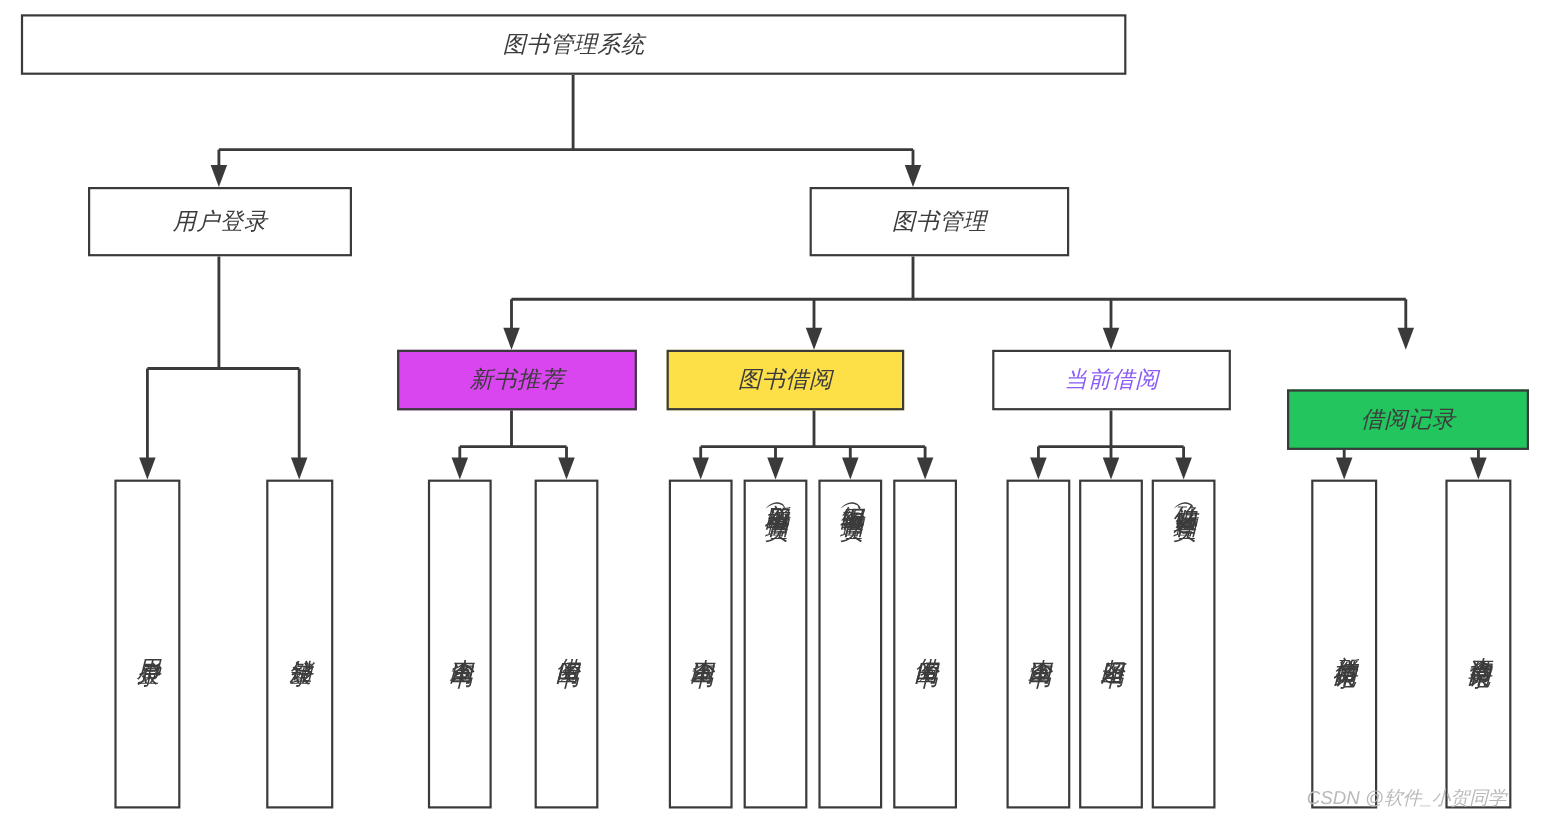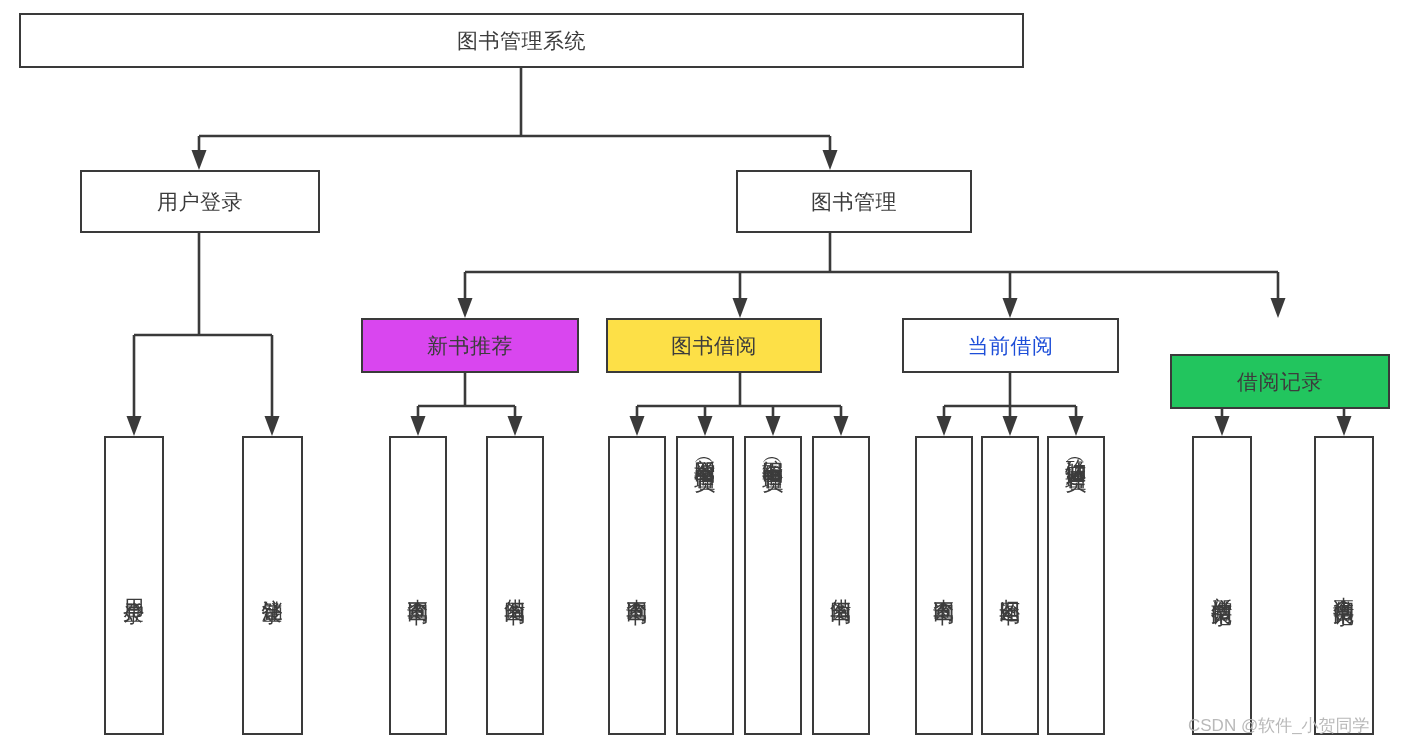--- a/index.html
+++ b/index.html
@@ -13,20 +13,21 @@
     font-family: "Liberation Sans", "DejaVu Sans", sans-serif;
     overflow: hidden;
     position: relative;
   }
   #diagram-root {
     position: absolute;
     left: 0;
     top: 0;
     width: 1269px;
     height: 747px;
+    font-style: italic;
   }
   .node-box {
     position: absolute;
     box-sizing: border-box;
     background: #ffffff;
     border: 2px solid #3a3a3a;
     display: flex;
     align-items: center;
     justify-content: center;
   }
@@ -141,21 +142,21 @@
       <div class="node-box" style="left: 712px; top: 170px; width: 236px; height: 63px; border-color: rgb(58, 58, 58); background: rgb(255, 255, 255); margin-left: 24px;">
         <span class="node-label-h" style="color: rgb(60, 60, 60);">图书管理</span>
       </div>
       <div class="node-box" style="left: 361px; top: 318px; width: 218px; height: 55px; border-color: rgb(58, 58, 58); background: #d946ef;">
         <span class="node-label-h" style="color: rgb(60, 60, 60);">新书推荐</span>
       </div>
       <div class="node-box" style="left: 606px; top: 318px; width: 216px; height: 55px; border-color: rgb(58, 58, 58); background: #fde047;">
         <span class="node-label-h" style="color: rgb(60, 60, 60);">图书借阅</span>
       </div>
       <div class="node-box" style="left: 902px; top: 318px; width: 217px; height: 55px; border-color: rgb(58, 58, 58); background: rgb(255, 255, 255);">
-        <span class="node-label-h" style="color: #1d4ed8;">当前借阅</span>
+        <span class="node-label-h" style="color: #8b5cf6;">当前借阅</span>
       </div>
       <div class="node-box" style="left: 1170px; top: 318px; width: 220px; height: 55px; border-color: rgb(58, 58, 58); background: #22c55e; margin-top: 36px;">
         <span class="node-label-h" style="color: rgb(60, 60, 60);">借阅记录</span>
       </div>
       <div class="node-box vertical centered" style="left: 104px; top: 436px; width: 60px; height: 299px; border-color: rgb(58, 58, 58); background: rgb(255, 255, 255);">
         <span class="node-label-v" style="color: rgb(60, 60, 60);">用户登录</span>
       </div>
       <div class="node-box vertical centered" style="left: 242px; top: 436px; width: 61px; height: 299px; border-color: rgb(58, 58, 58); background: rgb(255, 255, 255);">
         <span class="node-label-v" style="color: rgb(60, 60, 60);">注销登录</span>
       </div>

